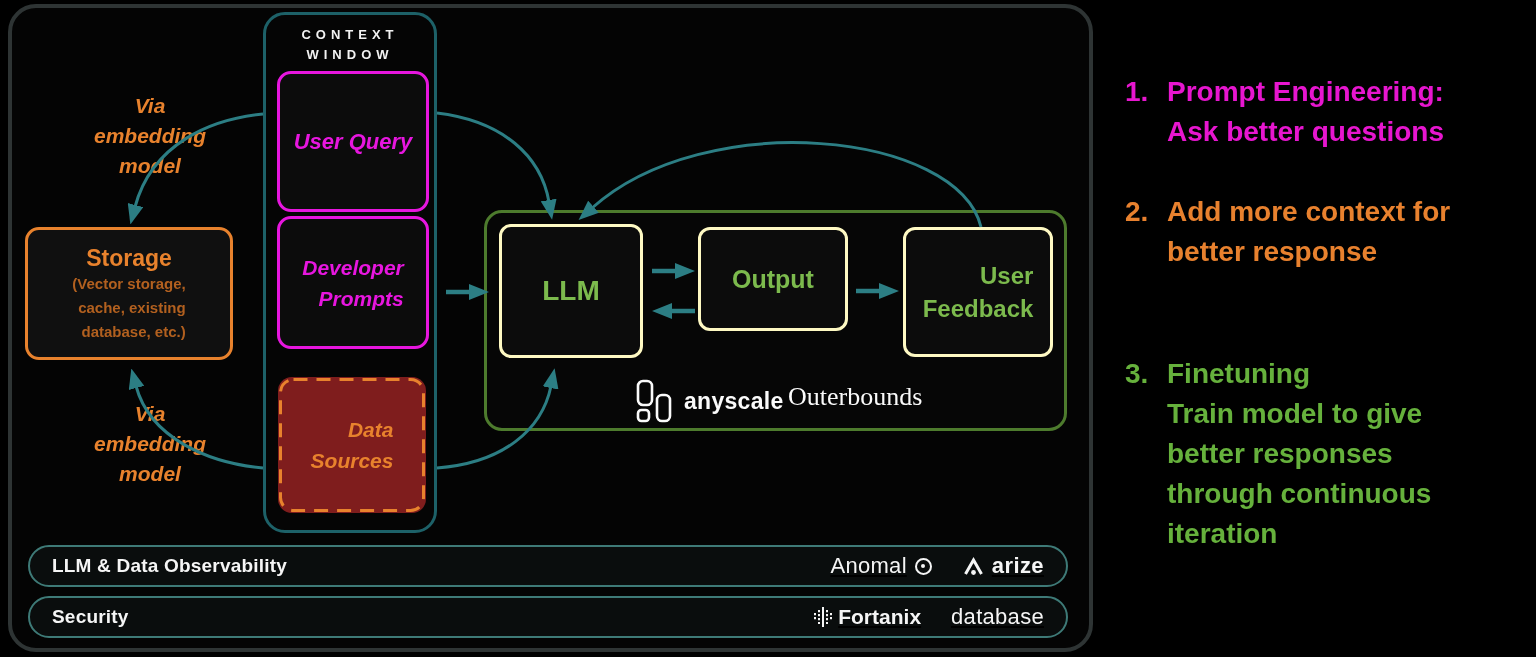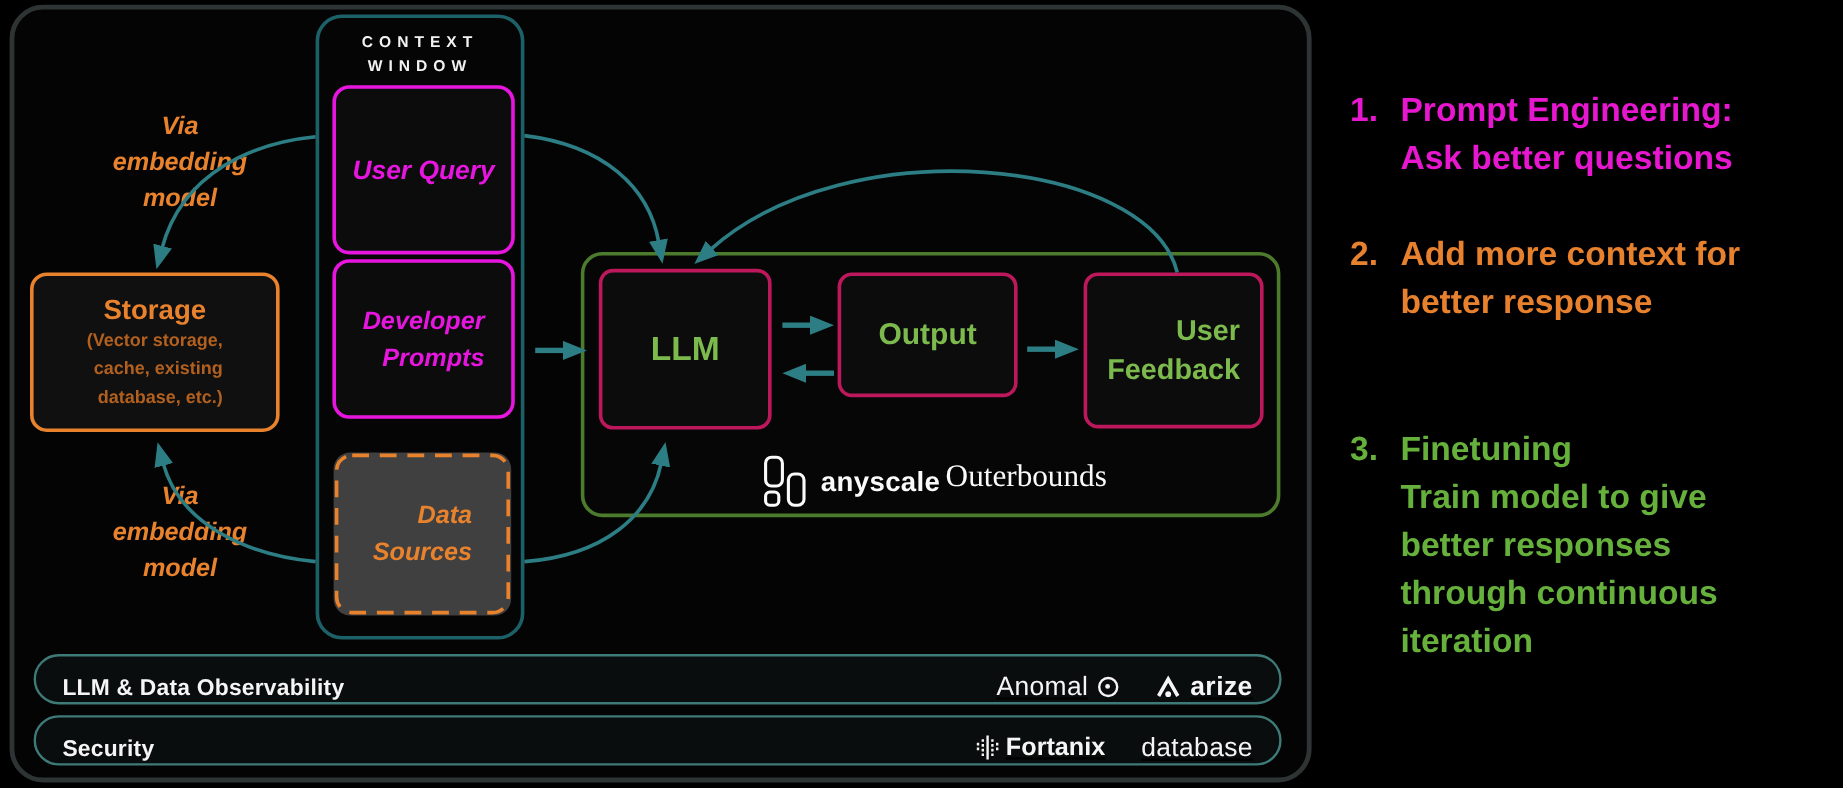--- a/index.html
+++ b/index.html
@@ -19,48 +19,48 @@
              font-size:13px;font-weight:bold;letter-spacing:5px;line-height:20px;}
 
   
   .node{display:flex;align-items:center;justify-content:center;text-align:right;
         white-space:pre-line;background:#0c0c0c;border-radius:14px;}
   .uq{left:277px;top:71px;width:152px;height:141px;border:3px solid #e716df;
       color:#e716df;font-style:italic;font-weight:bold;font-size:22px;}
   .dp{left:277px;top:216px;width:152px;height:133px;border:3px solid #e716df;
       color:#e716df;font-style:italic;font-weight:bold;font-size:21px;line-height:31px;}
   .ds{left:278px;top:377px;width:148px;height:136px;color:#e8822d;
-      font-style:italic;font-weight:bold;font-size:21px;line-height:31px;background:#404040;}
+      font-style:italic;font-weight:bold;font-size:21px;line-height:31px;background:#7f1d1d;}
   .ds svg{position:absolute;inset:0;}
   .storage{left:25px;top:227px;width:208px;height:133px;border:3px solid #e8822d;
            flex-direction:column;background:#101010;}
   .storage .t1{color:#e8822d;font-weight:bold;font-size:23px;line-height:28px;}
   .storage .t2{color:#b2601f;font-weight:bold;font-size:15px;line-height:24px;white-space:pre-line;}
 
   .via{width:160px;text-align:center;color:#e8822d;font-style:italic;font-weight:bold;
        font-size:21px;line-height:30px;white-space:pre-line;}
   .via-top{left:70px;top:91px;}
   .via-bot{left:70px;top:399px;}
 
   
   .olive{left:484px;top:210px;width:583px;height:221px;border:3px solid #4d7b2d;
          border-radius:18px;background:#060606;}
-  .gnode{border:3px solid #be185d;color:#7cba4d;font-weight:bold;border-radius:12px;}
+  .gnode{border:3px solid #fef9c3;color:#7cba4d;font-weight:bold;border-radius:12px;}
   .llm{left:499px;top:224px;width:144px;height:134px;font-size:28px;}
   .out{left:698px;top:227px;width:150px;height:104px;font-size:25px;}
   .uf{left:903px;top:227px;width:150px;height:130px;font-size:24px;line-height:33px;}
 
   .anyscale{left:636px;top:379px;display:flex;align-items:center;gap:12px;color:#fafafa;}
   .anyscale .w{font-size:23px;font-weight:bold;letter-spacing:.3px;}
   .outerbounds{left:788px;top:382px;color:#fafafa;font-family:"Liberation Serif",serif;
                font-size:26px;}
 
   
   .bar{left:28px;width:1040px;height:42px;border:2px solid #3e7a77;border-radius:21px;
-       background:#0a0d0d;display:flex;align-items:flex-end;justify-content:space-between;
+       background:#0a0d0d;display:flex;align-items:center;justify-content:space-between;
        padding:0 22px;}
   .bar1{top:545px;} .bar2{top:596px;}
   .bar-label{color:#f5f5f5;font-weight:bold;font-size:19px;letter-spacing:.2px;}
   .bar-logos{display:flex;align-items:center;gap:30px;text-decoration:underline;}
   .logo{display:flex;align-items:center;gap:7px;color:#f5f5f5;}
   .anomalo-w{font-size:22px;font-weight:500;letter-spacing:.3px;}
   .circle-o{position:relative;display:inline-block;width:13px;height:13px;border:2px solid #f5f5f5;
             border-radius:50%;margin-left:1px;}
   .circle-o::after{content:"";position:absolute;left:50%;top:50%;width:4px;height:4px;margin:-2px 0 0 -2px;
             background:#f5f5f5;border-radius:50%;}

